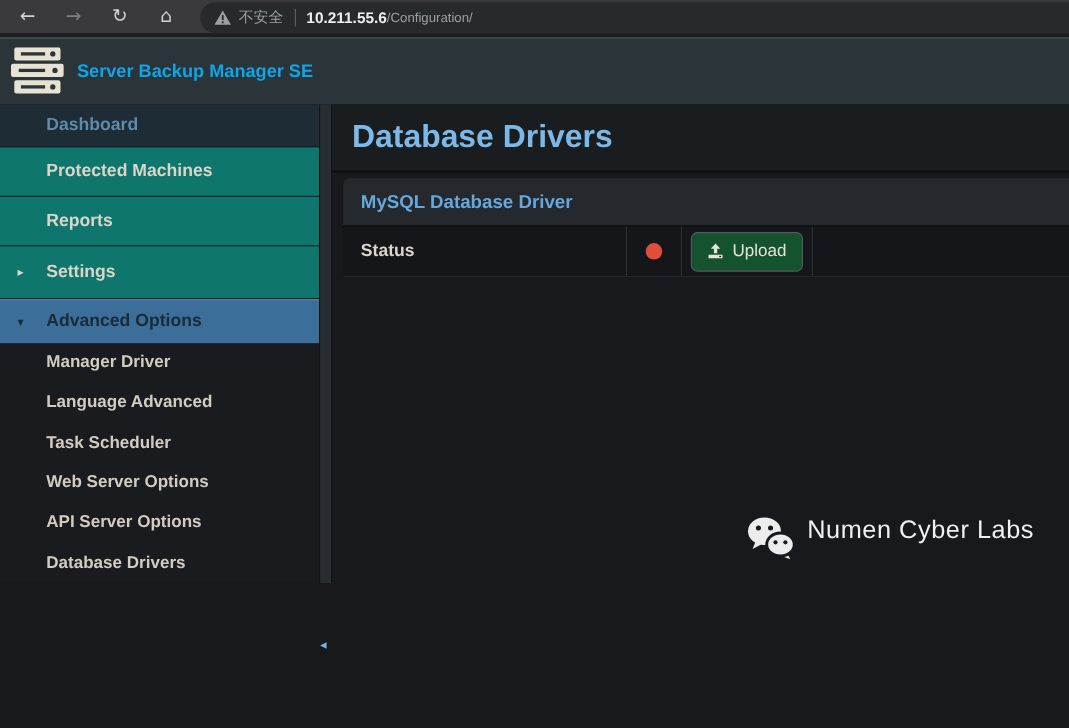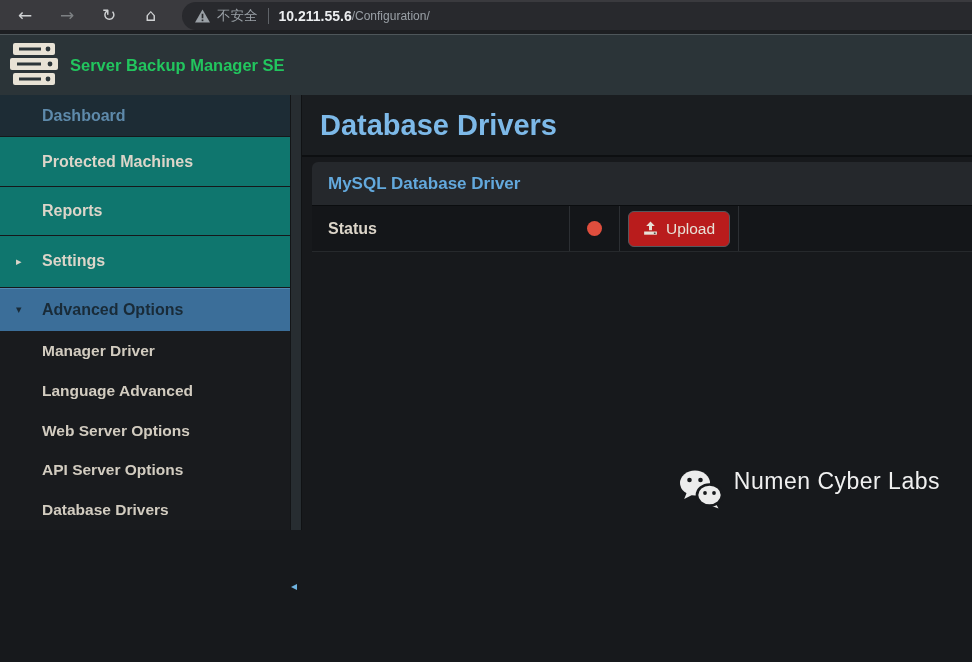--- a/index.html
+++ b/index.html
@@ -20,21 +20,21 @@
   .sec-label { color:#9aa0a6; font-size:13.5px; }
   .url-divider { width:1px; height:16px; background:#5f6368; margin:0 10px; }
   .url-host { color:#eceef0; font-size:14px; font-weight:700; }
   .url-path { color:#9aa0a6; font-size:12px; }
   .chrome-gap { height:4px; background:#1d1f22; }
 
   
   .app-header { height:61px; background:#2b3438; border-top:1px solid #4e565a;
                 display:flex; align-items:center; padding-left:10px; }
   .app-logo { margin-right:12px; display:flex; }
-  .app-title { color:#22c55e; font-size:16.5px; font-weight:700; }
+  .app-title { color:#0ea5e9; font-size:16.5px; font-weight:700; }
 
   
   .body-wrap { display:flex; height:435px; }
 
   .sidebar { width:290px; display:flex; flex-direction:column; background:#191b1e; }
   .side-item { height:58px; background:#0f766e; border-bottom:1px solid #16181b;
                display:flex; align-items:center; padding-left:42px; position:relative;
                color:#dcd5c9; font-size:16px; font-weight:700; cursor:pointer; }
   .side-item .caret { position:absolute; left:16px; font-size:11px; color:#dcd5c9;
                       font-family:"DejaVu Sans",sans-serif; }
@@ -66,21 +66,21 @@
                border-top:1px solid #0b0d0f; border-bottom:1px solid #26292c; }
   .cell { border-right:1px solid #2c2f33; display:flex; align-items:center; }
   .cell-label { width:258px; padding-left:16px; color:#dcd5c9; font-size:16px;
                 font-weight:700; }
   .cell-indicator { width:50px; justify-content:center; }
   .status-dot { width:15px; height:15px; border-radius:50%; background:#df4e3d; }
   .cell-action { width:119px; justify-content:center; }
   .cell-rest { flex:1; border-right:none; }
 
   .upload-btn { display:inline-flex; align-items:center; gap:8px; padding:8px 14px;
-                background:#b91c1c; border:1px solid #55585d; border-radius:6px;
+                background:#14532d; border:1px solid #55585d; border-radius:6px;
                 color:#e7e2d7; font-size:15.5px; cursor:pointer;
                 font-family:"Liberation Sans","DejaVu Sans",sans-serif; }
 
   
   .watermark { position:absolute; right:32px; bottom:20px; display:flex;
                align-items:flex-start; gap:10px; }
   .watermark-text { color:#f0f0f0; font-size:23px; letter-spacing:0.5px; }
 </style>
 </head>
 <body>
@@ -142,20 +142,21 @@
     <div class="side-item settings">
       <span class="caret">▸</span>
       <span>Settings</span>
     </div>
     <div class="side-item selected">
       <span class="caret">▾</span>
       <span>Advanced Options</span>
     </div>
     <div class="side-sub">Manager Driver</div>
     <div class="side-sub">Language Advanced</div>
+    <div class="side-sub">Task Scheduler</div>
     <div class="side-sub">Web Server Options</div>
     <div class="side-sub">API Server Options</div>
     <div class="side-sub">Database Drivers</div>
     <div class="side-fill"></div>
   </div>
 
   <div class="gutter">
     <span class="collapse-arrow">◂</span>
   </div>
 

